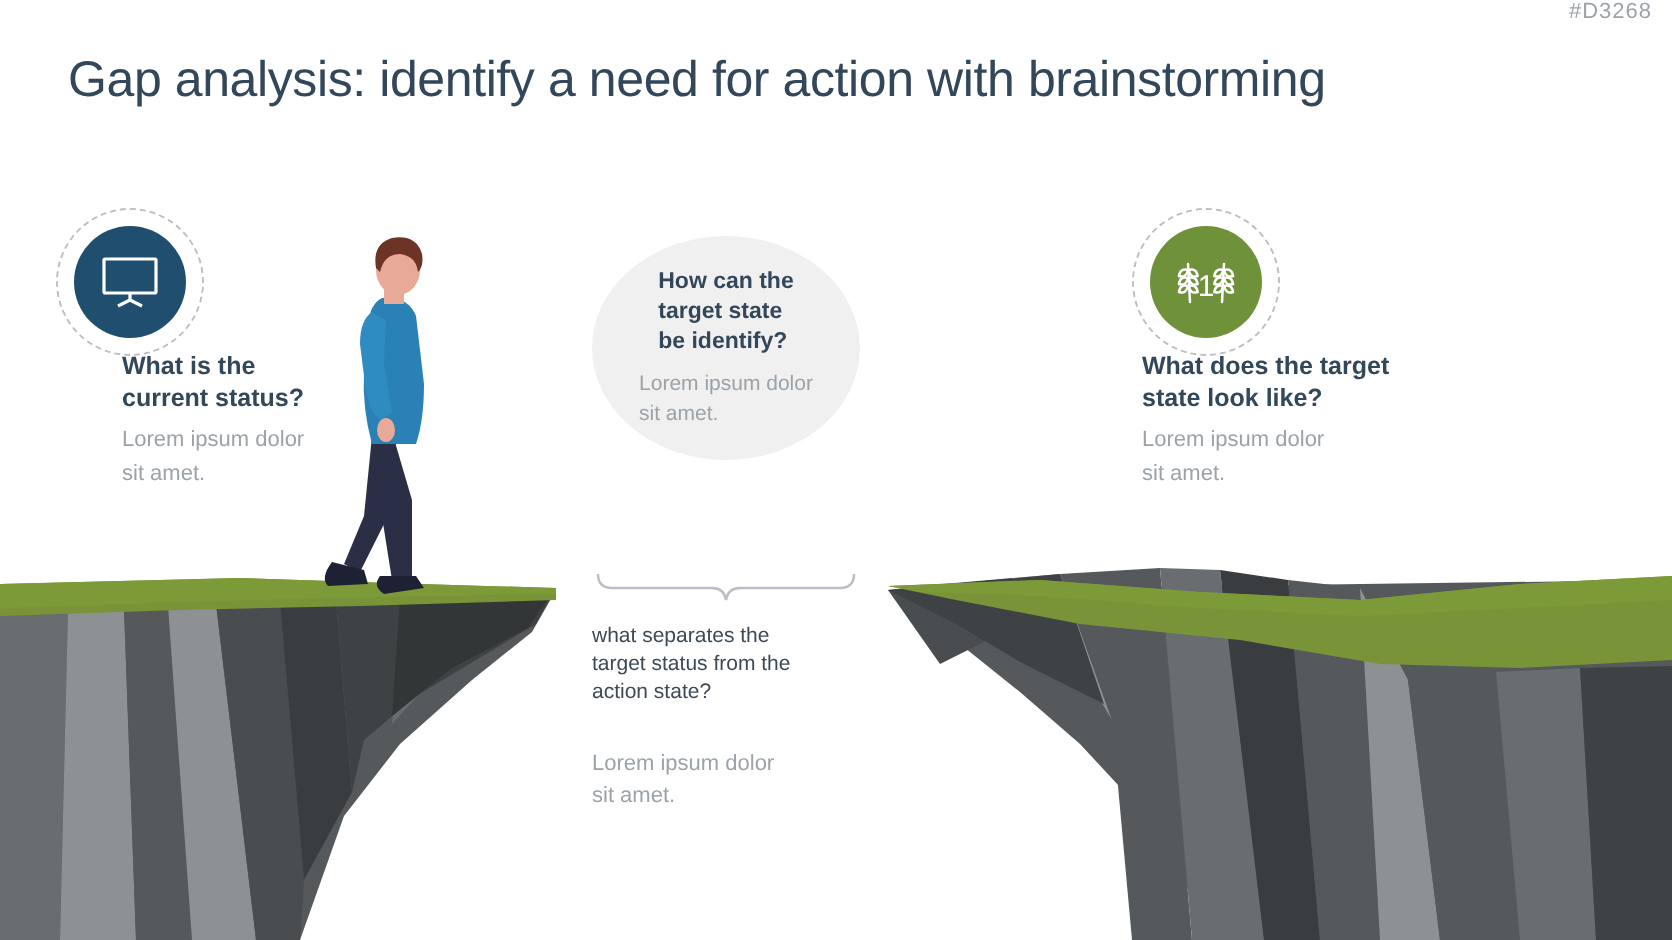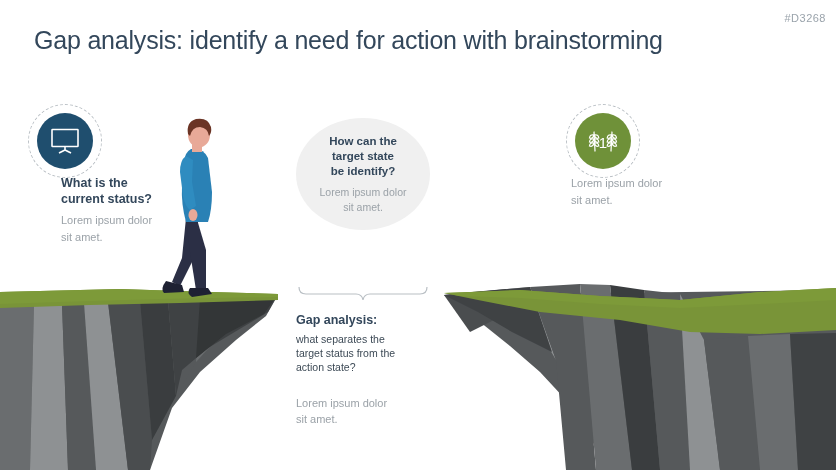--- a/index.html
+++ b/index.html
@@ -14,21 +14,21 @@
     position: relative;
     width: 836px;
     height: 470px;
     background: #ffffff;
     overflow: hidden;
   }
 
   
   #doc-code {
     position: absolute;
-    top: 12px;
+    top: 0;
     right: 10px;
     font-size: 11px;
     letter-spacing: 0.5px;
     color: #9aa3ab;
     font-family: "Liberation Sans", sans-serif;
   }
   #slide-title {
     position: absolute;
     left: 34px;
     top: 26px;
@@ -108,21 +108,21 @@
     left: 296px;
     top: 118px;
     width: 134px;
     height: 112px;
     border-radius: 50%;
     background: #f0f0f0;
     display: flex;
     flex-direction: column;
     align-items: center;
     justify-content: center;
-    text-align: center;
+    text-align: left;
   }
   #circle-howto .q {
     font-size: 11.5px;
     font-weight: bold;
     color: #33475b;
     line-height: 1.32;
     margin: 0 0 6px 0;
   }
   #circle-howto .lorem {
     font-size: 10.5px;
@@ -267,28 +267,31 @@
           <path d="M26.7,9 q-4,-1 -4.5,3 q3.5,1.2 4.5,-3 Z"></path>
           <path d="M26.7,13 q-4,-1 -4.5,3 q3.5,1.2 4.5,-3 Z"></path>
           <path d="M26.7,17 q-4,-1 -4.5,3 q3.5,1.2 4.5,-3 Z"></path>
         </g>
         <text x="18" y="22" text-anchor="middle" font-family="Liberation Sans, sans-serif" font-size="15" fill="#ffffff">1</text>
       </svg>
     </div>
   </div>
 
   <div class="block" id="block-target">
+    <h3>
+      <span>What does the target</span><br>
+      <span>state look like?</span>
+    </h3>
     <p class="lorem">
       <span>Lorem ipsum dolor</span><br>
       <span>sit amet.</span>
     </p>
   </div>
 
   <div class="block" id="block-gap">
-    <h3>Gap analysis:</h3>
     <p class="sub">
       <span>what separates the</span><br>
       <span>target status from the</span><br>
       <span>action state?</span>
     </p>
     <p class="lorem">
       <span>Lorem ipsum dolor</span><br>
       <span>sit amet.</span>
     </p>
   </div>

